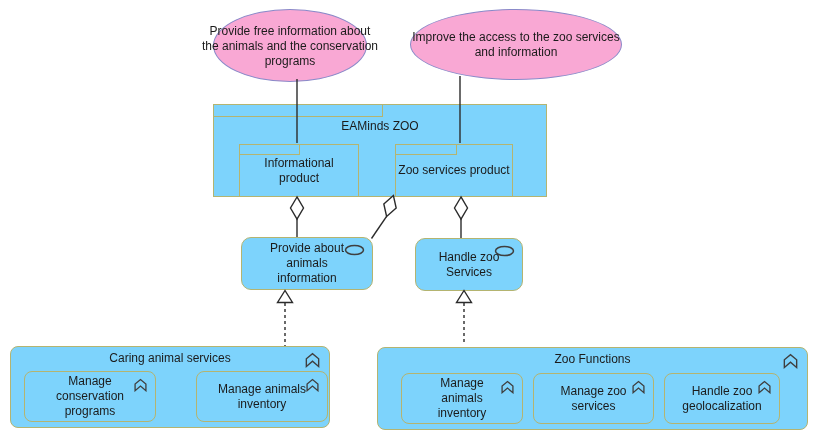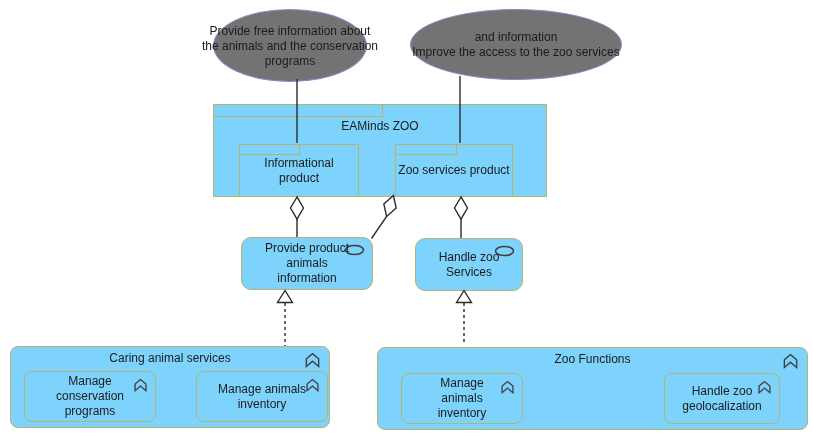--- a/index.html
+++ b/index.html
@@ -4,21 +4,21 @@
 <style>
   html,body{margin:0;padding:0;background:#ffffff;}
   body{font-family:"Liberation Sans",sans-serif;color:#1b1b1b;}
   .canvas{position:relative;width:813px;height:440px;background:#ffffff;overflow:hidden;
           font-size:12px;line-height:15px;}
   
   .el{position:absolute;box-sizing:border-box;background:#7dd3fc;border:1.2px solid #b4b470;}
   .rounded{border-radius:10px;}
   .rounded8{border-radius:8px;}
   
-  .goal{position:absolute;box-sizing:border-box;background:#737373;border:1.3px solid #8a8ac9;border-radius:50%;}
+  .goal{position:absolute;box-sizing:border-box;background:#f9a8d4;border:1.3px solid #8a8ac9;border-radius:50%;}
   .goal-text{position:absolute;left:50%;top:50%;transform:translate(-50%,-50%);text-align:center;}
   .line{white-space:nowrap;}
   
   .tab{position:absolute;left:0;top:0;box-sizing:border-box;
        border-right:1px solid #b4b470;border-bottom:1px solid #b4b470;}
   .center-text{position:absolute;inset:0;display:flex;flex-direction:column;
                align-items:center;justify-content:center;text-align:center;}
   .grp-title{position:absolute;top:4px;left:0;right:0;text-align:center;}
   .icon-tr{position:absolute;}
   .connectors{position:absolute;left:0;top:0;z-index:6;pointer-events:none;}
@@ -57,22 +57,22 @@
   <div class="goal shape" style="left:213px;top:9px;width:154px;height:73px;">
     <div class="goal-text" style="width:185px;">
       <div class="line">Provide free information about</div>
       <div class="line">the animals and the conservation</div>
       <div class="line">programs</div>
     </div>
   </div>
 
   <div class="goal shape" style="left:410px;top:9px;width:212px;height:71px;">
     <div class="goal-text" style="width:215px;">
+      <div class="line">Improve the access to the zoo services</div>
       <div class="line">and information</div>
-      <div class="line">Improve the access to the zoo services</div>
     </div>
   </div>
 
   <div class="el shape" style="left:213px;top:104px;width:334px;height:93px;">
     <div class="tab" style="width:169px;height:12px;"></div>
     <div class="grp-title" style="top:14px;">EAMinds ZOO</div>
 
     <div class="el" style="left:181px;top:39px;width:118px;height:53px;">
       <div class="tab" style="width:61px;height:10px;"></div>
       <div class="center-text">
@@ -87,21 +87,21 @@
         <div class="line">product</div>
       </div>
     </div>
   </div>
 
   <div class="el rounded shape" style="left:241px;top:237px;width:132px;height:53px;">
     <svg class="icon-tr" style="right:7px;top:6px;" width="21" height="12" viewBox="0 0 21 12">
       <ellipse cx="10.5" cy="6" rx="9" ry="4.6" fill="none" stroke="#3f3f3f" stroke-width="1.5"></ellipse>
     </svg>
     <div class="center-text">
-      <div class="line">Provide product</div>
+      <div class="line">Provide about</div>
       <div class="line">animals</div>
       <div class="line">information</div>
     </div>
   </div>
 
   <div class="el rounded shape" style="left:415px;top:238px;width:108px;height:53px;">
     <svg class="icon-tr" style="right:7px;top:6px;" width="21" height="12" viewBox="0 0 21 12">
       <ellipse cx="10.5" cy="6" rx="9" ry="4.6" fill="none" stroke="#3f3f3f" stroke-width="1.5"></ellipse>
     </svg>
     <div class="center-text">
@@ -148,20 +148,29 @@
       <svg class="icon-tr" style="right:7px;top:6px;" width="15" height="14" viewBox="0 0 16 15">
         <path d="M2.2 13.6 V6.4 L8 1.6 L13.8 6.4 V13.6 L8 8.7 Z" fill="none" stroke="#3f3f3f" stroke-width="1.4"></path>
       </svg>
       <div class="center-text">
         <div class="line">Manage</div>
         <div class="line">animals</div>
         <div class="line">inventory</div>
       </div>
     </div>
 
+    <div class="el rounded8" style="left:155px;top:25px;width:121px;height:51px;">
+      <svg class="icon-tr" style="right:7px;top:6px;" width="15" height="14" viewBox="0 0 16 15">
+        <path d="M2.2 13.6 V6.4 L8 1.6 L13.8 6.4 V13.6 L8 8.7 Z" fill="none" stroke="#3f3f3f" stroke-width="1.4"></path>
+      </svg>
+      <div class="center-text">
+        <div class="line">Manage zoo</div>
+        <div class="line">services</div>
+      </div>
+    </div>
 
     <div class="el rounded8" style="left:286px;top:25px;width:116px;height:51px;">
       <svg class="icon-tr" style="right:7px;top:6px;" width="15" height="14" viewBox="0 0 16 15">
         <path d="M2.2 13.6 V6.4 L8 1.6 L13.8 6.4 V13.6 L8 8.7 Z" fill="none" stroke="#3f3f3f" stroke-width="1.4"></path>
       </svg>
       <div class="center-text">
         <div class="line">Handle zoo</div>
         <div class="line">geolocalization</div>
       </div>
     </div>

